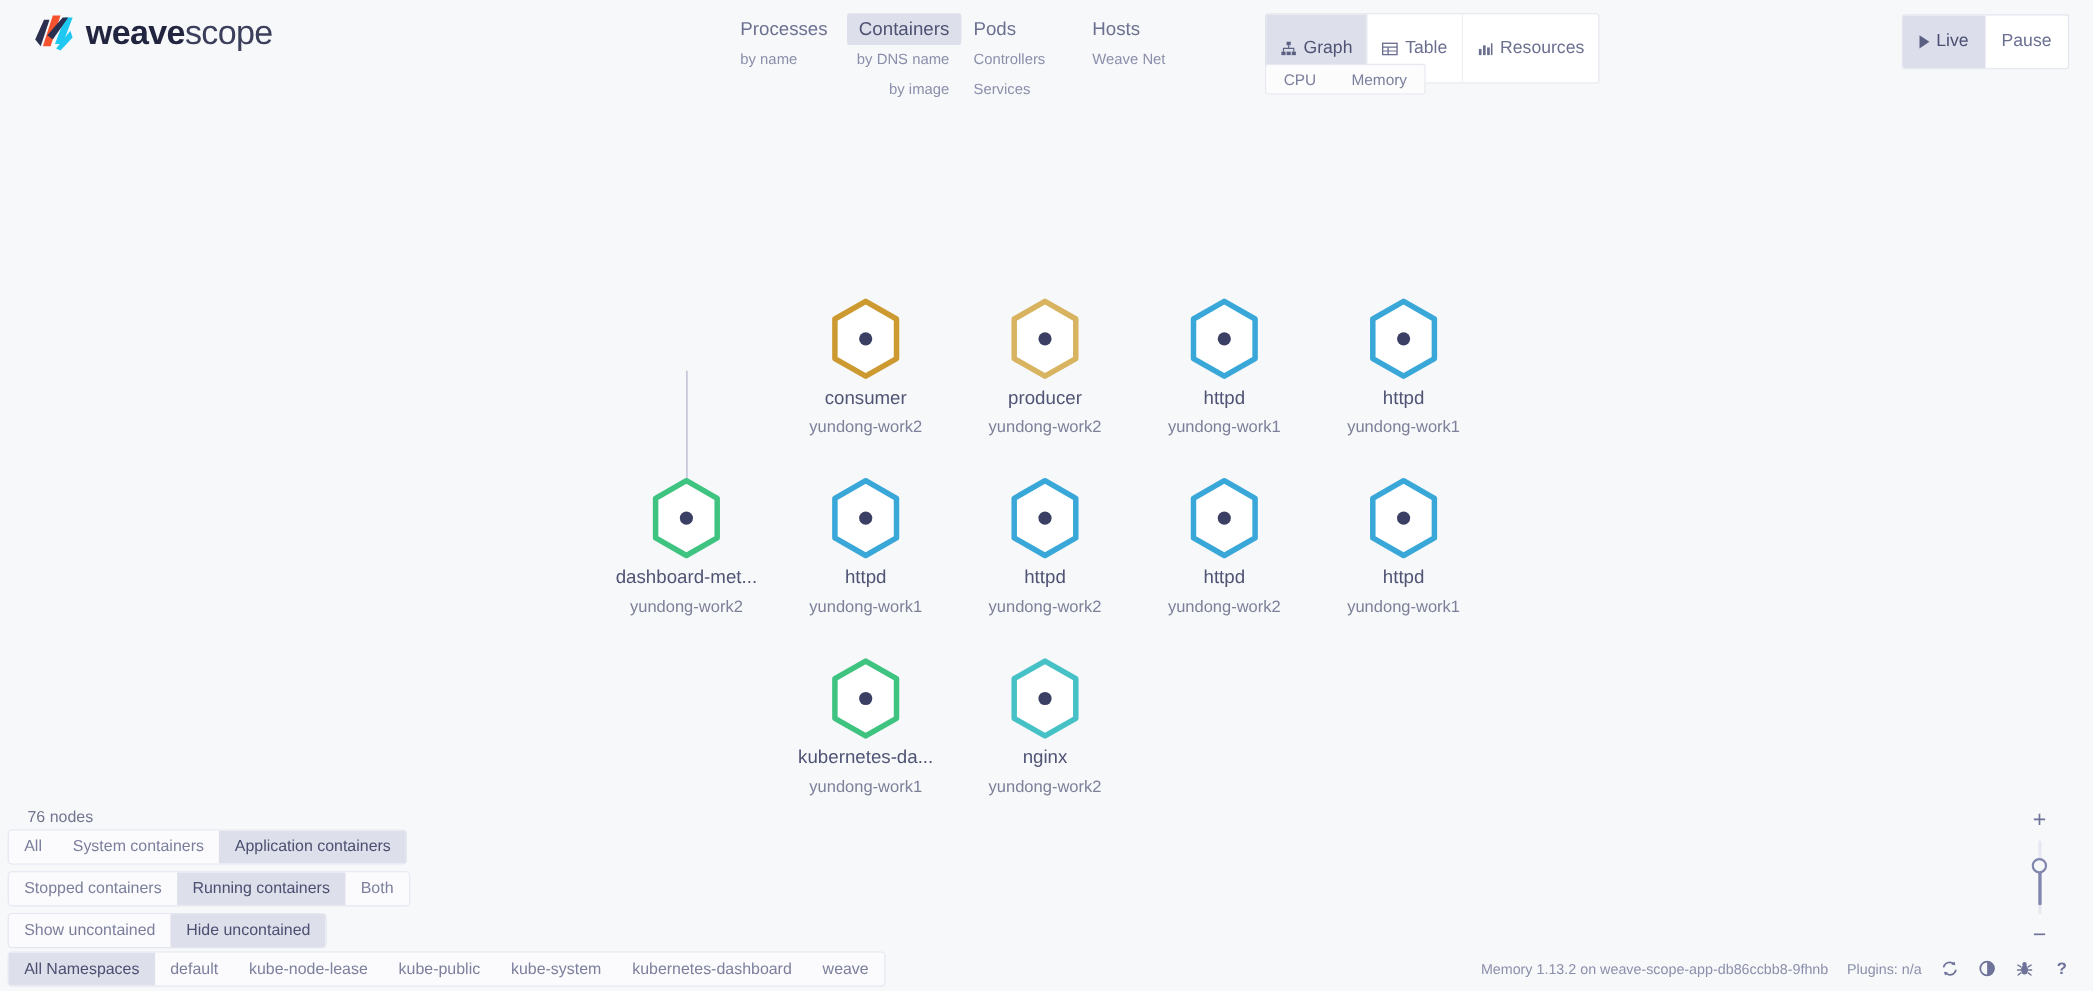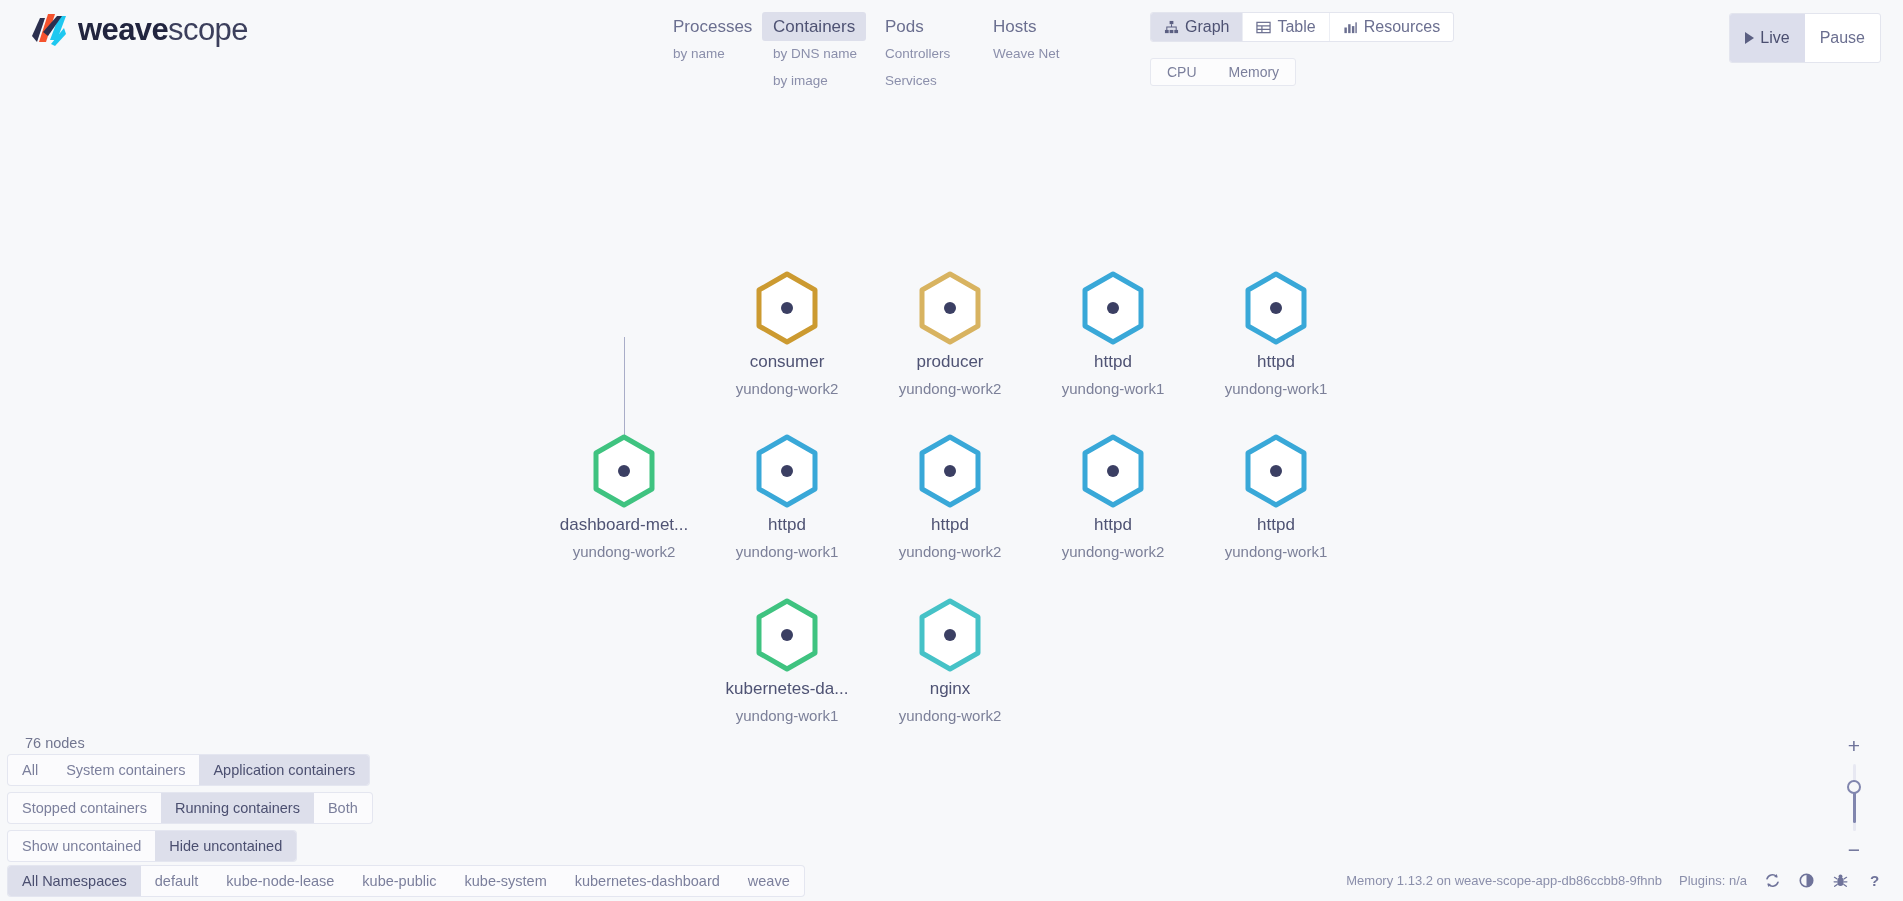--- a/index.html
+++ b/index.html
@@ -27,39 +27,39 @@
     width: 354px; height: 41px;
     background: #fff; border: 1px solid #dfe1ea; border-radius: 3px;
     display: flex; align-items: center; padding: 0 12px; gap: 10px;
   }
   .search-ico { flex: none; width: 17px; height: 17px; display:block; }
   .search-ph { font-size: 15px; color: #9ea2b8; }
 
   
   .topo-nav { position: absolute; left: 662px; top: 12px; display: flex; gap: 0px; }
   .topo-col { width: 100px; display: flex; flex-direction: column; align-items: flex-start; }
-  .topo-col.w2 { width: 112px; }
+  .topo-col.w2 { width: 112px; align-items: flex-end; }
   .topo-col.w3 { width: 108px; }
   .topo-main {
     font-size: 17px; color: #6b6f90; padding: 4px 11px; border-radius: 3px;
     white-space: nowrap; line-height: 1.25; cursor: pointer;
   }
   .topo-main.active { background: #dddfeb; color: #4e5273; }
   .topo-sub {
     font-size: 13.5px; color: #8b8fab; padding: 3px 11px; white-space: nowrap;
     line-height: 1.5; cursor: pointer; border-radius: 3px;
   }
 
   
   .viewmode {
     position: absolute; left: 1150px; top: 12px;
     display: flex; background: #fff; border: 1px solid #e3e5ee; border-radius: 3px; overflow: hidden;
   }
   .vm-btn {
-    font-size: 16px; color: #6b6f90; padding: 5px 13px; display: flex; align-items: center; gap: 6px;
+    font-size: 16px; color: #6b6f90; padding: 22px 13px; display: flex; align-items: center; gap: 6px;
     white-space: nowrap; cursor: pointer; border-right: 1px solid #eceef4;
   }
   .vm-btn:last-child { border-right: none; }
   .vm-btn.active { background: #dddfeb; color: #4e5273; }
   .vm-ico { width: 15px; height: 15px; display: block; }
 
   .metric-toggle {
     position: absolute; left: 1150px; top: 58px;
     display: flex; background: #fcfcfd; border: 1px solid #e6e8f0; border-radius: 3px; overflow: hidden;
   }

